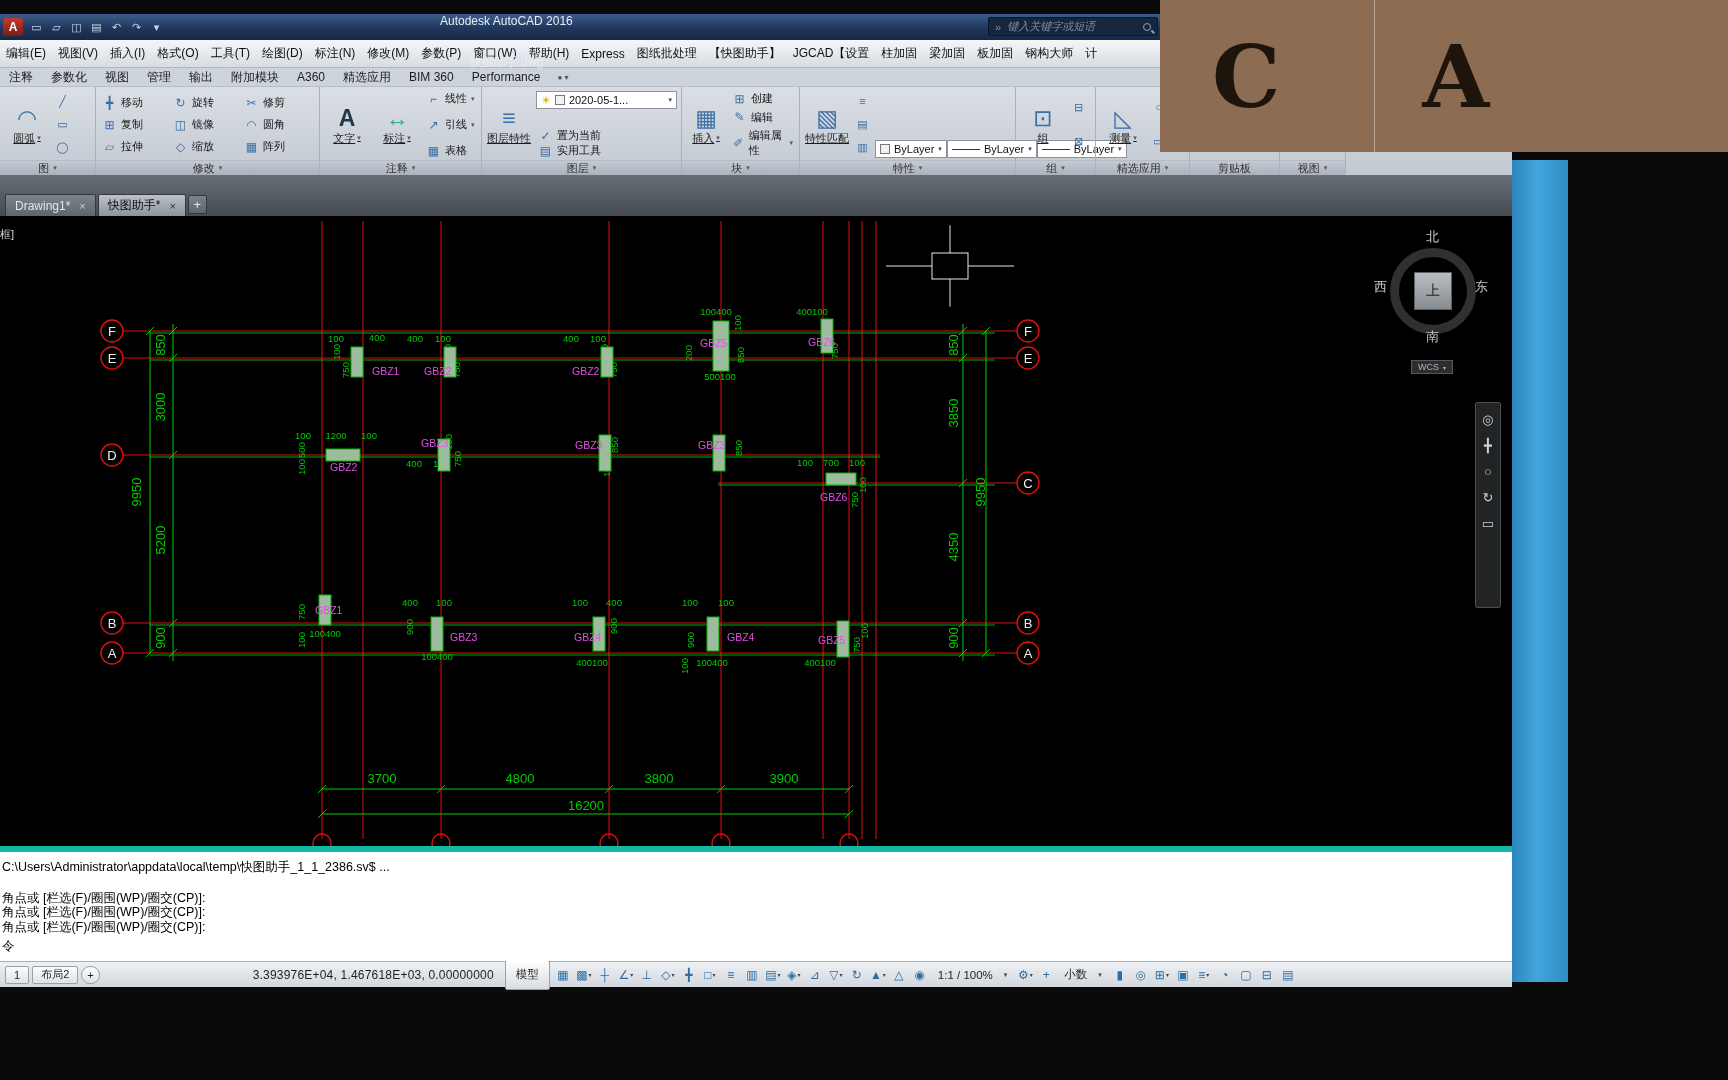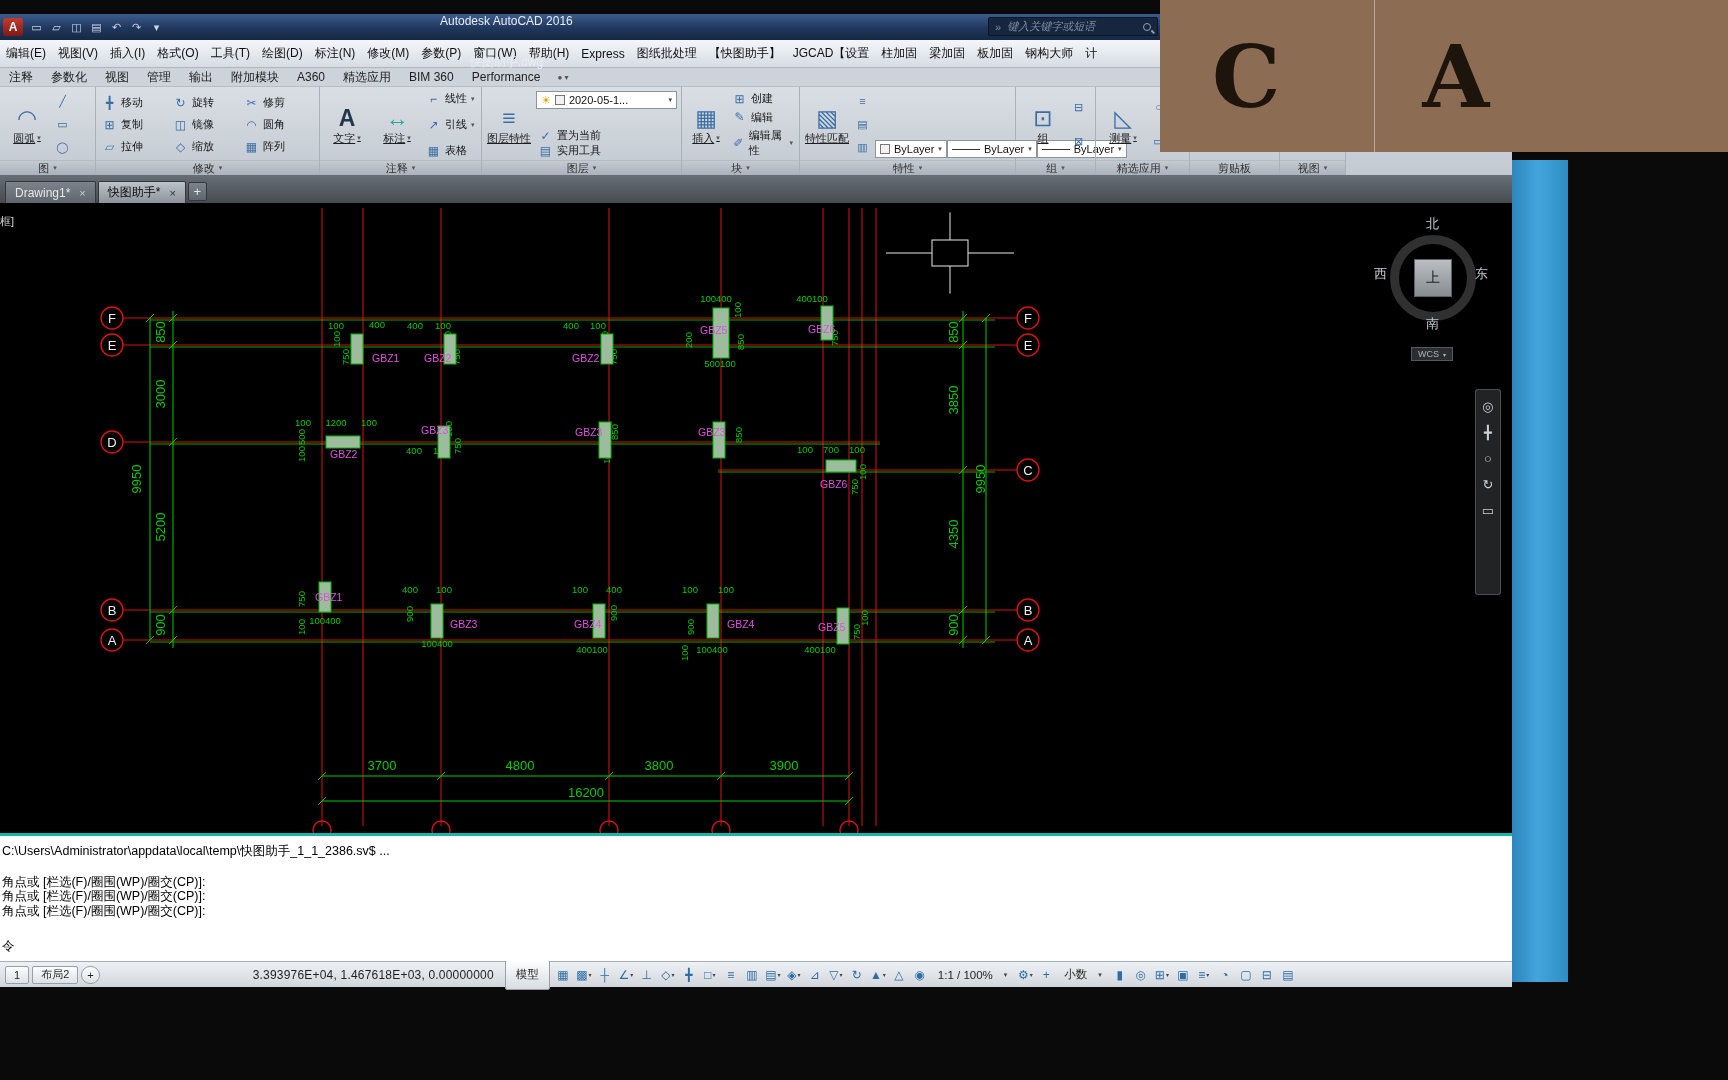--- a/index.html
+++ b/index.html
@@ -47,21 +47,21 @@
   .smallbtn .g{width:15px;text-align:center;font-size:12px;color:#3a6ea5;}
   .rowcol{display:flex;flex-direction:column;justify-content:space-between;padding:1px 0;}
   .ddl{background:#fff;border:1px solid #8d949d;height:18px;display:flex;align-items:center;font-size:11px;color:#111;padding:0 4px;gap:4px;}
   .ddl .caret{margin-left:auto;font-size:7px;color:#444;}
   .swatch{width:10px;height:10px;background:#f2f2f2;border:1px solid #777;flex:none;}
   .linesample{width:28px;height:0;border-top:1px solid #333;flex:none;}
   .bulb{color:#dfa800;font-size:11px;}
   .dropcol{display:flex;flex-direction:row;justify-content:space-between;width:132px;padding:1px 0;align-items:flex-end;}
 
   
-  .ftabs{height:28px;background:linear-gradient(#686e76,#464b52);display:flex;align-items:flex-end;padding-left:5px;gap:2px;}
+  .ftabs{height:41px;background:linear-gradient(#686e76,#464b52);display:flex;align-items:flex-end;padding-left:5px;gap:2px;}
   .ftab{height:22px;padding:0 9px;font-size:12px;display:flex;align-items:center;gap:9px;border:1px solid #34383e;border-bottom:none;border-radius:2px 2px 0 0;}
   .ftab.inactive{background:linear-gradient(#7d838b,#5f656c);color:#e4e7eb;}
   .ftab.active{background:linear-gradient(#bcc2c9,#8e949b);color:#0d0d0d;}
   .ftab .x{font-size:11px;color:#2f3338;}
   .ftab.inactive .x{color:#c9cdd2;}
   .ftab-add{width:19px;height:19px;margin-bottom:2px;background:linear-gradient(#7d838b,#5f656c);border:1px solid #34383e;border-radius:2px;color:#e4e7eb;font-size:13px;display:flex;align-items:center;justify-content:center;}
 
   
   .canvas{position:relative;height:630px;background:#000;overflow:hidden;}
   .clip-label{position:absolute;left:0;top:11px;color:#d8d8d8;font-size:11px;}
@@ -70,21 +70,21 @@
   .face{position:absolute;left:37px;top:42px;width:38px;height:38px;background:linear-gradient(#babec2,#878c91);border:1px solid #5c6166;color:#1e1e1e;font-size:14px;display:flex;align-items:center;justify-content:center;}
   .cdir{position:absolute;font-size:13px;}
   .cdir.n{left:49px;top:-2px;}
   .cdir.s{left:49px;top:98px;}
   .cdir.w{left:-3px;top:48px;}
   .cdir.e{left:98px;top:48px;}
   .wcs{position:absolute;left:34px;top:130px;background:#2b2e31;border:1px solid #55595e;color:#aeb4ba;font-size:9px;padding:1px 6px;display:flex;gap:4px;align-items:center;}
   .navbar{position:absolute;left:1475px;top:186px;width:26px;height:206px;background:rgba(165,175,185,0.20);border:1px solid rgba(205,215,225,0.25);border-radius:3px;display:flex;flex-direction:column;align-items:center;gap:11px;padding-top:9px;color:#c9d0d7;font-size:13px;}
 
   
-  .cmd{height:128px;background:#fff;border-top:3px solid #14b8a6;font-family:"DejaVu Sans Mono",monospace;font-size:12.5px;color:#000;position:relative;padding:8px 0 0 2px;}
+  .cmd{height:115px;background:#fff;border-top:6px solid #14b8a6;font-family:"DejaVu Sans Mono",monospace;font-size:12.5px;color:#000;position:relative;padding:8px 0 0 2px;}
   .cmd .l{line-height:14.5px;white-space:pre;}
   .cmd .path{margin-bottom:16px;}
   .cmd .cur{position:absolute;left:2px;bottom:6px;}
 
   
   .status{height:26px;background:linear-gradient(#eef1f4,#d2d7dd);border-top:1px solid #a7adb5;display:flex;align-items:center;font-size:11.5px;color:#1f1f1f;padding:0 5px;gap:3px;}
   .ltabs{display:flex;gap:3px;align-items:center;}
   .ltab{height:18px;padding:0 8px;background:linear-gradient(#fdfdfd,#dde2e7);border:1px solid #979fa8;border-radius:2px;font-size:11px;display:flex;align-items:center;}
   .ltab.add{padding:0 5px;border-radius:9px;}
   .coords{margin-left:150px;font-size:12px;letter-spacing:0.2px;}

